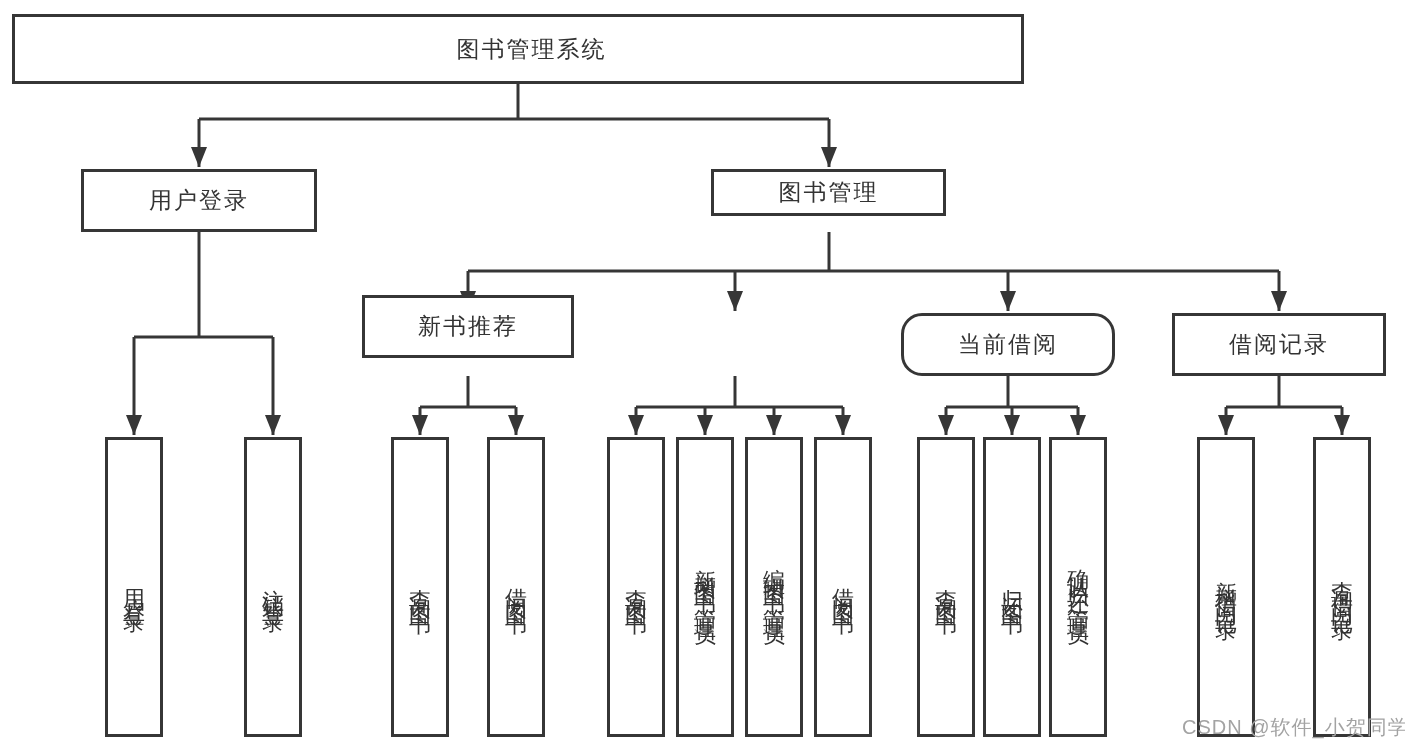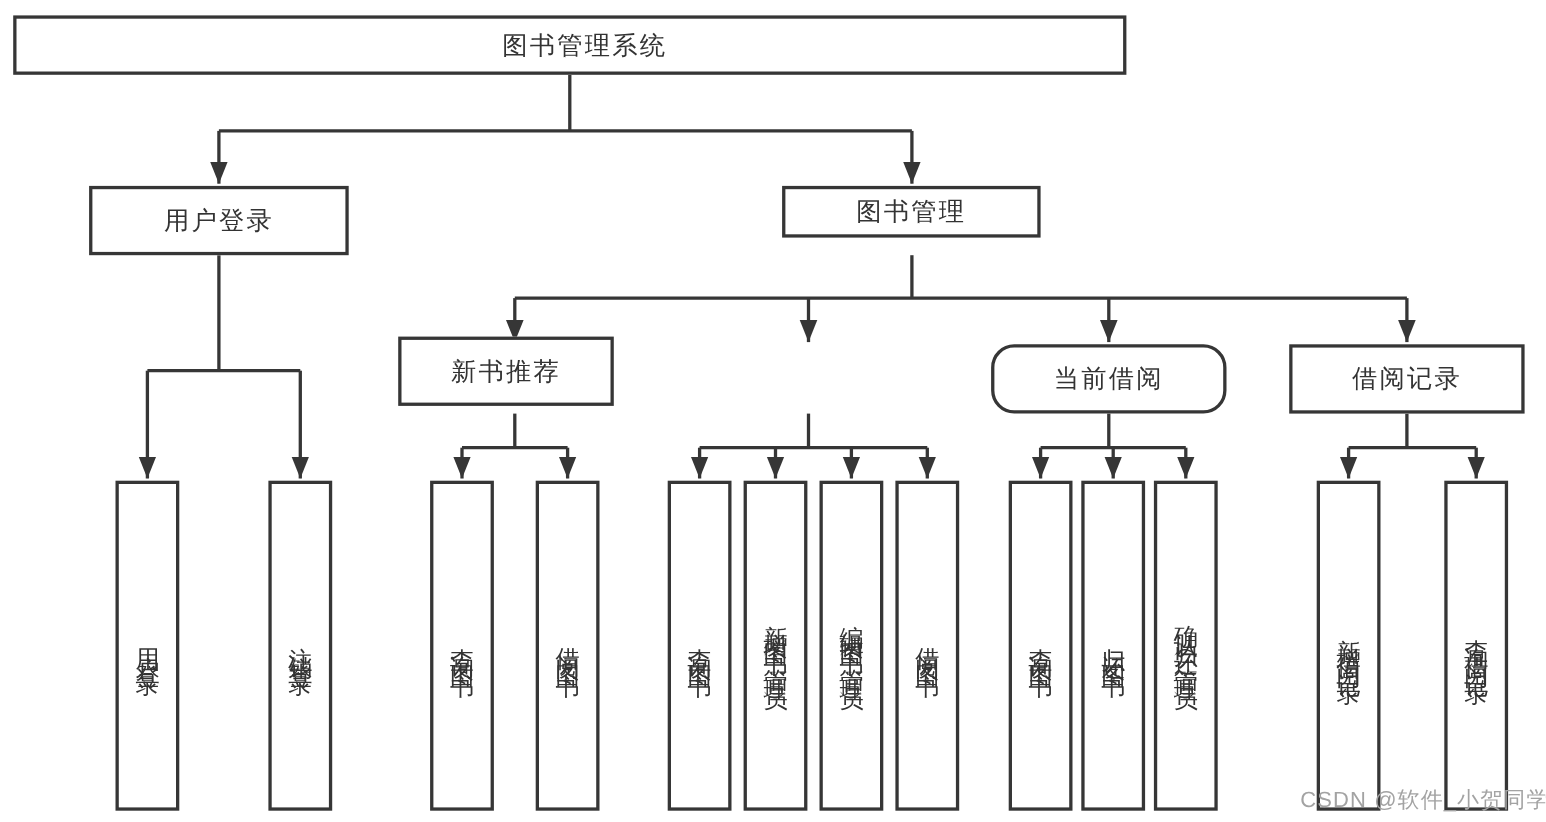--- a/index.html
+++ b/index.html
@@ -103,32 +103,32 @@
       <path d="M1078,407 V435" marker-end="url(#arrow)"></path>
     </g>
     <g stroke="#363636" stroke-width="3" fill="none">
       <path d="M1279,376 V407"></path>
       <path d="M1226,407 H1342"></path>
       <path d="M1226,407 V435" marker-end="url(#arrow)"></path>
       <path d="M1342,407 V435" marker-end="url(#arrow)"></path>
     </g>
   </svg>
 
-  <div class="box" style="left:12px; top:14px; width:1012px; height:54px;padding-left:27px;">
+  <div class="box" style="left:12px; top:14px; width:1012px; height:70px;padding-left:27px;">
     <span class="hlabel">图书管理系统</span>
   </div>
 
   <div class="box" style="left:81px; top:169px; width:236px; height:63px;">
     <span class="hlabel">用户登录</span>
   </div>
   <div class="box" style="left:711px; top:169px; width:235px; height:47px;">
     <span class="hlabel">图书管理</span>
   </div>
 
-  <div class="box" style="left:362px; top:306px; width:196px; height:63px;">
+  <div class="box" style="left:362px; top:295px; width:212px; height:63px;">
     <span class="hlabel">新书推荐</span>
   </div>
   <div class="box" style="left:901px; top:313px; width:214px; height:63px;border-radius:21px;">
     <span class="hlabel">当前借阅</span>
   </div>
   <div class="box" style="left:1172px; top:313px; width:214px; height:63px;">
     <span class="hlabel">借阅记录</span>
   </div>
 
   <div class="box" style="left:105px; top:437px; width:58px; height:300px;">

